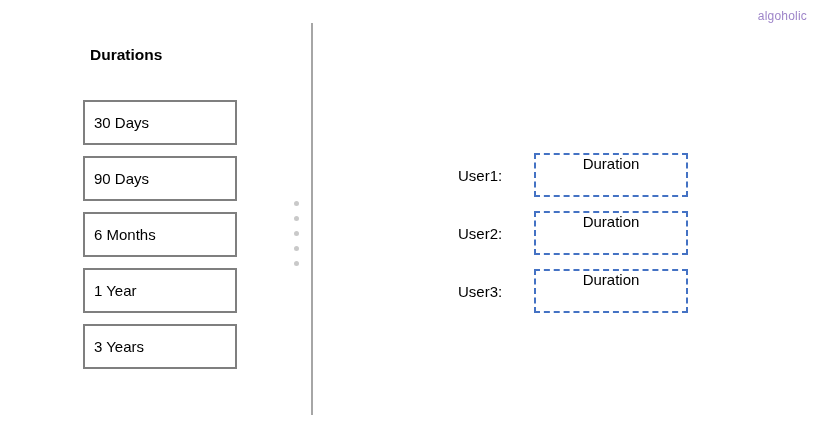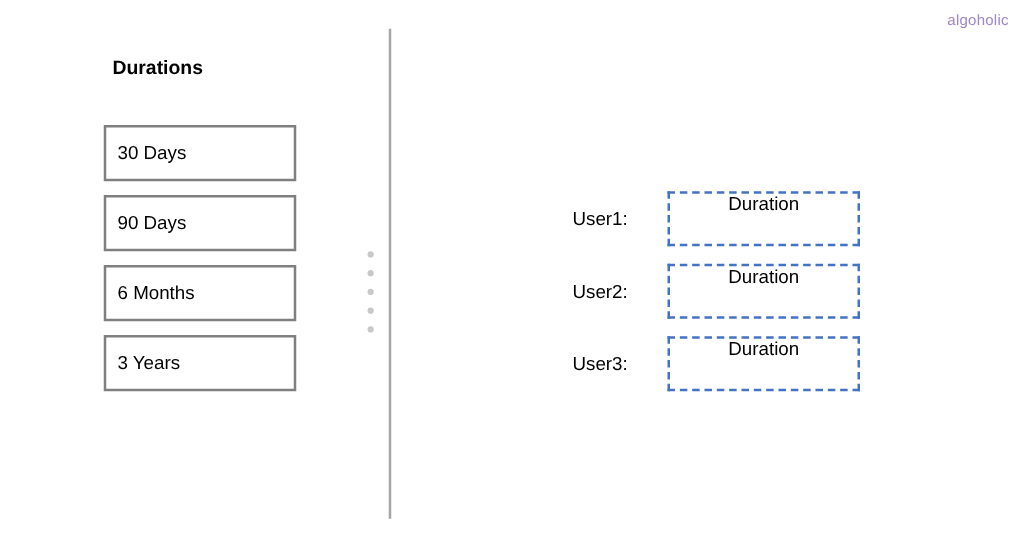--- a/index.html
+++ b/index.html
@@ -117,20 +117,23 @@
     <div class="option">
       <span>30 Days</span>
     </div>
     <div class="option">
       <span>90 Days</span>
     </div>
     <div class="option">
       <span>6 Months</span>
     </div>
     <div class="option">
+      <span>1 Year</span>
+    </div>
+    <div class="option">
       <span>3 Years</span>
     </div>
   </div>
 
   <div class="dots">
     <div class="dot"></div>
     <div class="dot"></div>
     <div class="dot"></div>
     <div class="dot"></div>
     <div class="dot"></div>

